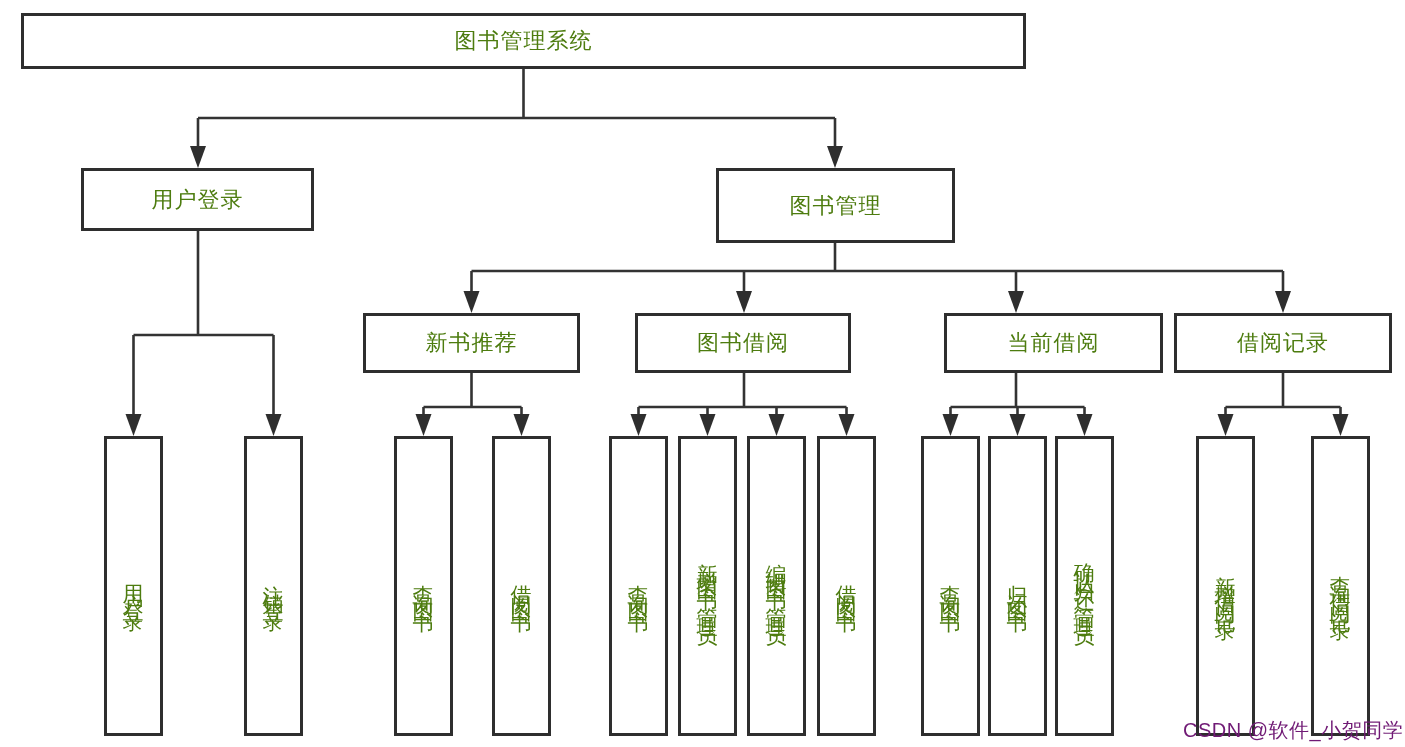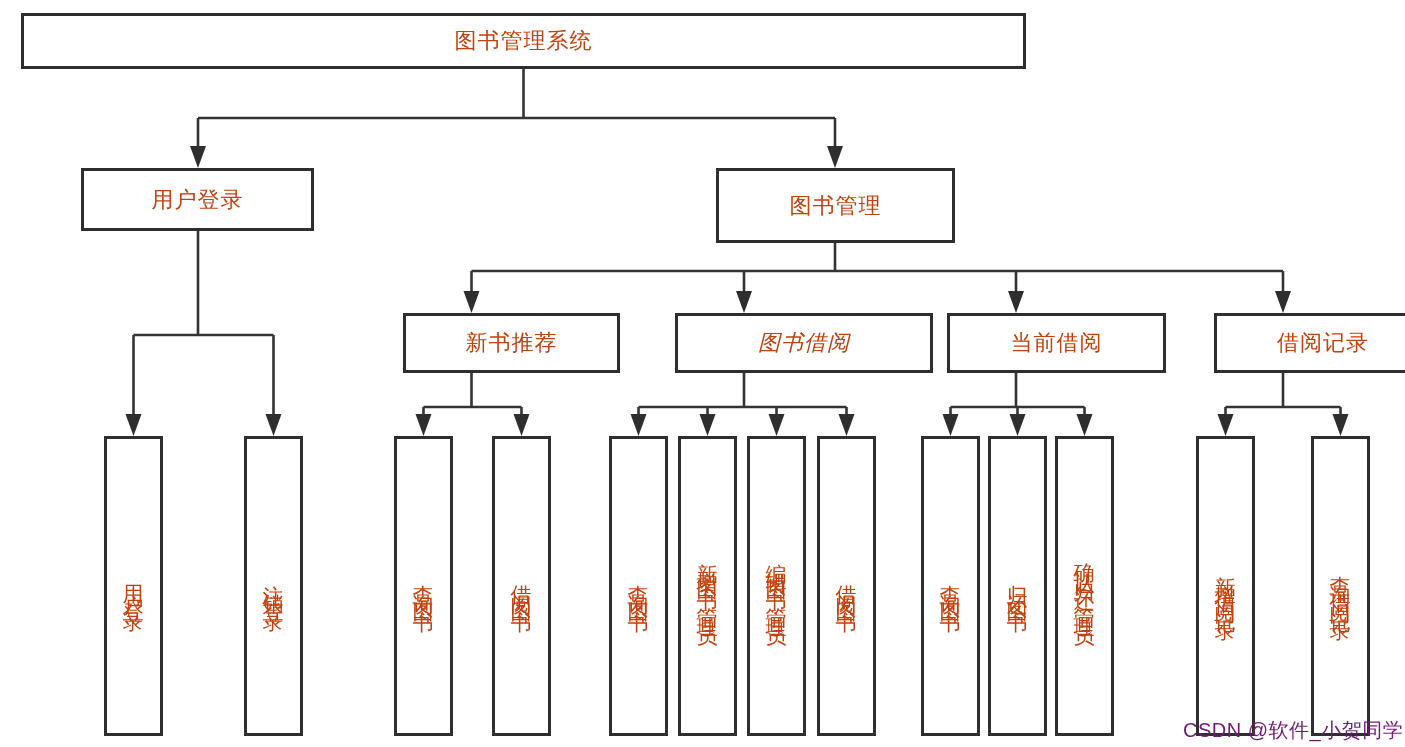--- a/index.html
+++ b/index.html
@@ -23,35 +23,35 @@
     z-index: 1;
   }
   .node {
     position: absolute;
     box-sizing: border-box;
     background: #ffffff;
     border: 3px solid #2e2e2e;
     display: flex;
     align-items: center;
     justify-content: center;
-    color: #c2410c;
+    color: #4d7c0f;
     z-index: 2;
   }
   .h-node {
     font-size: 22px;
     letter-spacing: 1px;
     white-space: nowrap;
   }
   .root-node   { left: 21px;  top: 13px;  width: 1005px; height: 56px; }
   .n-login     { left: 81px;  top: 168px; width: 233px;  height: 63px; }
   .n-bookmgmt  { left: 716px; top: 168px; width: 239px;  height: 75px; }
-  .l3          { top: 313px; height: 60px; margin-left: 40px; }
+  .l3          { top: 313px; height: 60px; }
   .n-newbook   { left: 363px;  width: 217px; }
-  .n-borrow    { left: 635px;  width: 258px; font-style: italic; }
-  .n-current   { left: 907px;  width: 219px; }
+  .n-borrow    { left: 635px;  width: 216px; }
+  .n-current   { left: 944px;  width: 219px; }
   .n-records   { left: 1174px; width: 218px; }
   .leaf {
     top: 436px;
     width: 59px;
     height: 300px;
   }
   .leaf .vtext {
     writing-mode: vertical-rl;
     text-orientation: mixed;
     font-size: 21px;

